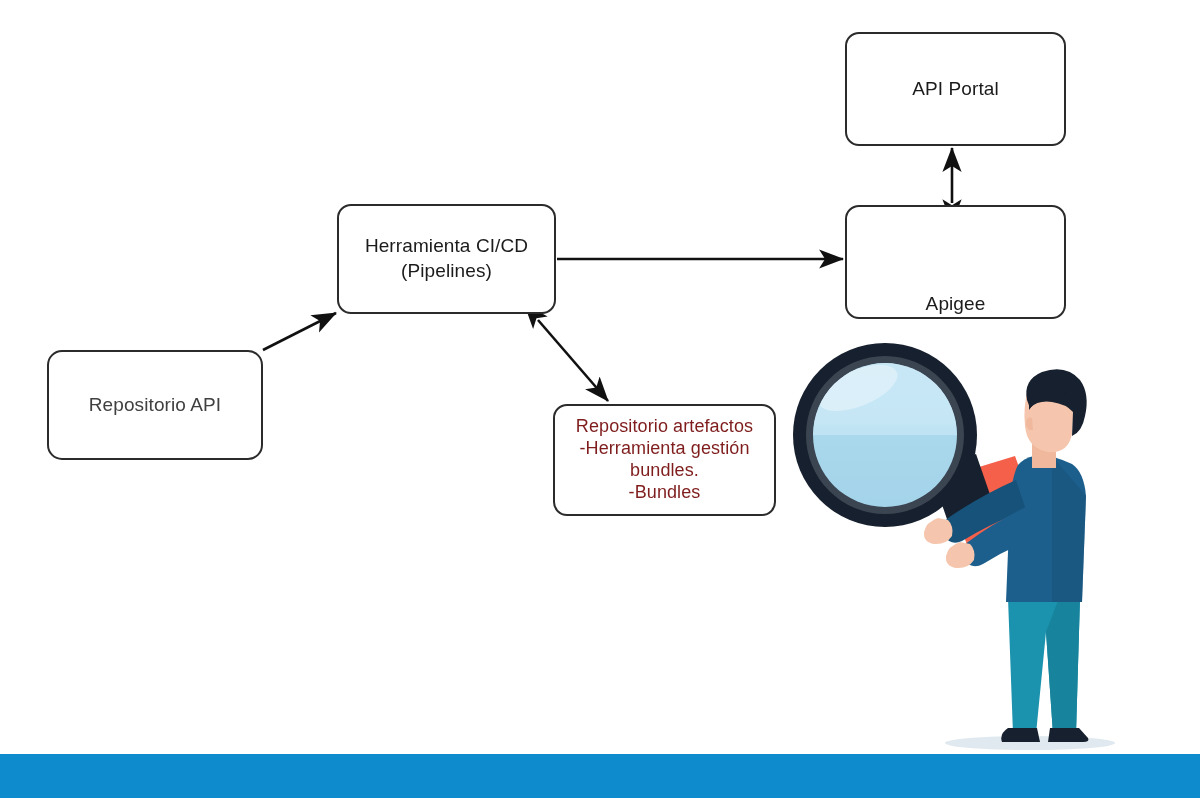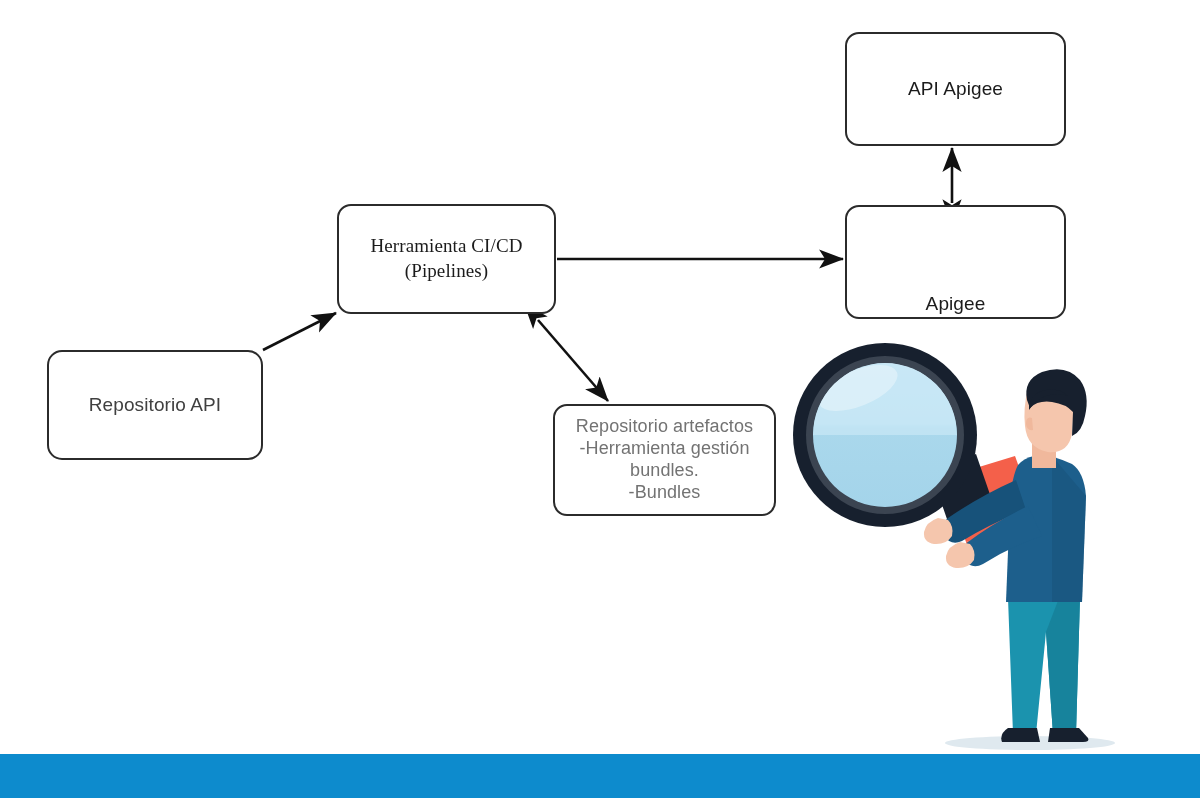--- a/index.html
+++ b/index.html
@@ -95,37 +95,37 @@
     <line x1="263" y1="350" x2="336" y2="313" stroke="#111111" stroke-width="2.6" marker-end="url(#arrowEnd)"></line>
 
     <line x1="557" y1="259" x2="843" y2="259" stroke="#111111" stroke-width="2.6" marker-end="url(#arrowEnd)"></line>
 
     <line x1="538" y1="320" x2="608" y2="401" stroke="#111111" stroke-width="2.6" marker-start="url(#arrowStart)" marker-end="url(#arrowEnd)"></line>
 
     <line x1="952" y1="203" x2="952" y2="148" stroke="#111111" stroke-width="2.6" marker-start="url(#arrowStart)" marker-end="url(#arrowEnd)"></line>
   </svg>
 
   <div class="node" id="node-api-portal" style="border-color: rgb(43, 43, 43); color: rgb(27, 27, 27);">
-    <span class="line">API Apigee</span>
+    <span class="line">API Portal</span>
   </div>
 
   <div class="node" id="node-apigee" style="border-color: rgb(43, 43, 43); color: rgb(27, 27, 27);">
     <span class="line">Apigee</span>
   </div>
 
-  <div class="node" id="node-cicd" style="border-color: rgb(43, 43, 43); color: rgb(27, 27, 27); font-family: Liberation Serif, serif;">
+  <div class="node" id="node-cicd" style="border-color: rgb(43, 43, 43); color: rgb(27, 27, 27);">
     <span class="line">Herramienta CI/CD</span>
     <span class="line">(Pipelines)</span>
   </div>
 
   <div class="node" id="node-repo-api" style="border-color: rgb(43, 43, 43); color: #404040; border-radius: 15px;">
     <span class="line">Repositorio API</span>
   </div>
 
-  <div class="node" id="node-repo-art" style="border-color: rgb(43, 43, 43); color: #737373;">
+  <div class="node" id="node-repo-art" style="border-color: rgb(43, 43, 43); color: #7f1d1d;">
     <span class="line">Repositorio artefactos</span>
     <span class="line">-Herramienta gestión</span>
     <span class="line">bundles.</span>
     <span class="line">-Bundles</span>
   </div>
 
   <svg id="illustration" viewBox="0 0 340 425" xmlns="http://www.w3.org/2000/svg">
     <defs>
       <linearGradient id="lensGrad" x1="0" y1="0" x2="0" y2="1">
         <stop offset="0%" stop-color="#cbe9f7"></stop>

